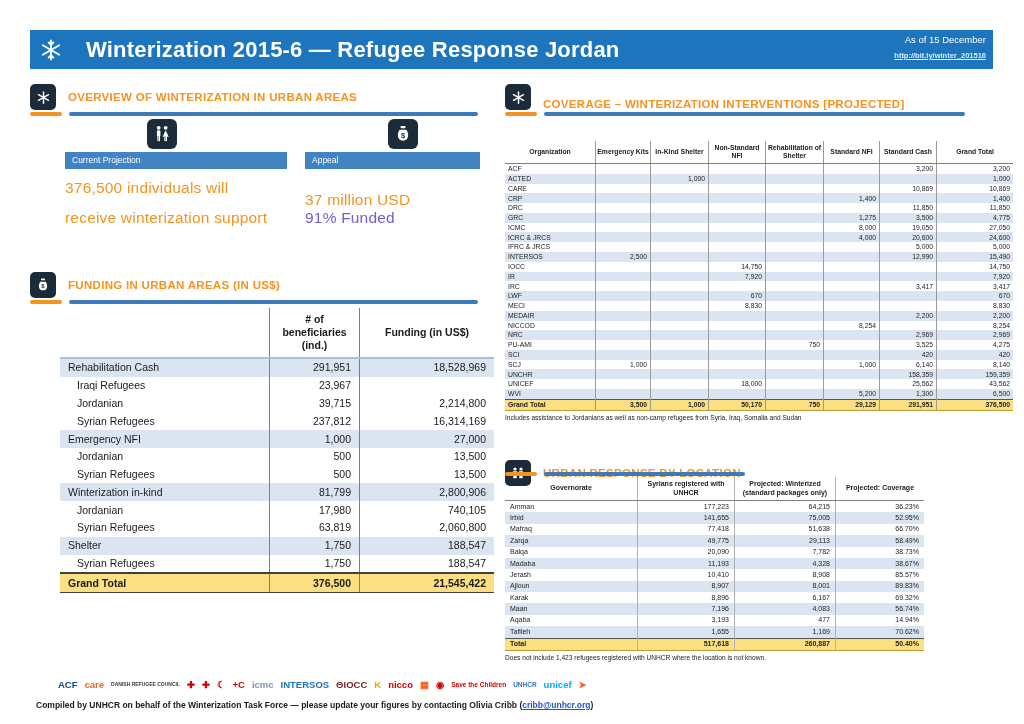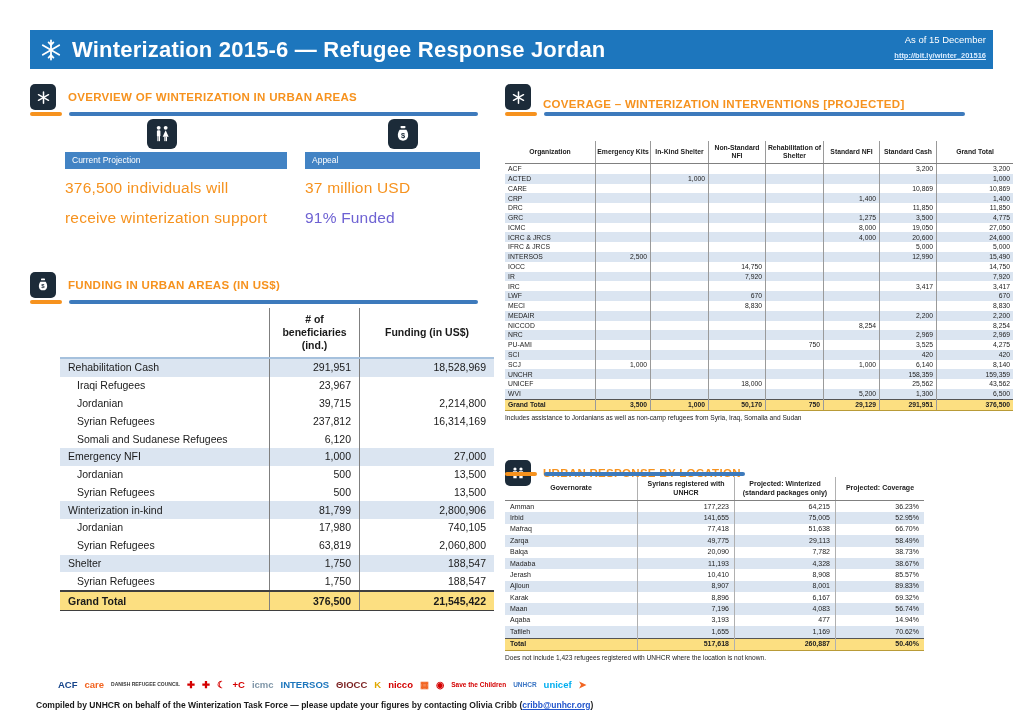--- a/index.html
+++ b/index.html
@@ -3,21 +3,21 @@
 <meta charset="utf-8">
 <style>
   html,body { margin:0; padding:0; background:#ffffff; }
   body { width:1024px; height:724px; font-family:"Liberation Sans", sans-serif; }
   .page { position:relative; width:1024px; height:724px; background:#fff; overflow:hidden; }
 
   
   .topbar { position:absolute; left:30px; top:30px; width:963px; height:39px;
             background:#1d76bd; display:flex; align-items:center; }
   .topbar-flake { margin-left:9px; display:flex; align-items:center; }
-  .topbar-title { color:#fff; font-weight:bold; font-size:22px; margin:0 0 0 9px; letter-spacing:0.2px; }
+  .topbar-title { color:#fff; font-weight:bold; font-size:22px; margin:0 0 0 23px; letter-spacing:0.2px; }
   .topbar-right { position:absolute; right:7px; top:4px; text-align:right; }
   .as-of { color:#ffffff; font-size:9.5px; }
   .toplink { display:block; color:#d9ecff; font-size:7.5px; text-decoration:underline; margin-top:6px; font-weight:bold; }
 
   
   .section-head { position:absolute; display:flex; align-items:center; }
   .icon-box { width:26px; height:26px; background:#1c2b39; border-radius:5px; flex:0 0 26px;
               display:flex; align-items:center; justify-content:center; }
   .section-title { color:#f6921e; font-weight:bold; font-size:11.5px; margin-left:12px; letter-spacing:0.3px; }
   .section-rule { position:absolute; height:4px; display:flex; }
@@ -152,21 +152,21 @@
       <path d="M8 7 C4.6 11.4 4.6 20 12 20 C19.4 20 19.4 11.4 16 7 Z" fill="#ffffff"></path>
       <text x="12" y="16.6" font-size="9" font-family="Liberation Sans, sans-serif" font-weight="bold" fill="#1c2b39" text-anchor="middle">$</text>
     </svg>
   </span>
 
   <div class="stat-bar" style="left:305px; top:152px; width:175px;">Appeal</div>
   <div class="stat-bar" style="left:65px; top:152px; width:222px;">Current Projection</div>
 
   <div class="stat-text" style="left:65px; top:173px;">376,500 individuals will</div>
   <div class="stat-text" style="left:65px; top:203px;">receive winterization support</div>
-  <div class="stat-text" style="left:305px; top:173px;">37 million USD</div>
+  <div class="stat-text" style="left:305px; top:185px;">37 million USD</div>
   <div class="funded-text" style="left:305px; top:203px;">91% Funded</div>
 
   <div class="section-head" style="left:30px; top:272px; width:448px;">
     <span class="icon-box">
       <svg width="16" height="16" viewBox="0 0 24 24">
         <rect x="9" y="2.4" width="6" height="2.6" rx="1" fill="#ffffff"></rect>
         <path d="M8 7 C4.6 11.4 4.6 20 12 20 C19.4 20 19.4 11.4 16 7 Z" fill="#ffffff"></path>
         <text x="12" y="16.6" font-size="9" font-family="Liberation Sans, sans-serif" font-weight="bold" fill="#1c2b39" text-anchor="middle">$</text>
       </svg>
     </span>
@@ -199,25 +199,20 @@
           </tr>
           <tr class="sub">
             <td>Jordanian</td>
             <td>39,715</td>
             <td>2,214,800</td>
           </tr>
           <tr class="sub">
             <td>Syrian Refugees</td>
             <td>237,812</td>
             <td>16,314,169</td>
-          </tr>
-          <tr class="sub">
-            <td>Somali and Sudanese Refugees</td>
-            <td>6,120</td>
-            <td></td>
           </tr>
           <tr class="cat">
             <td>Emergency NFI</td>
             <td>1,000</td>
             <td>27,000</td>
           </tr>
           <tr class="sub">
             <td>Jordanian</td>
             <td>500</td>
             <td>13,500</td>

